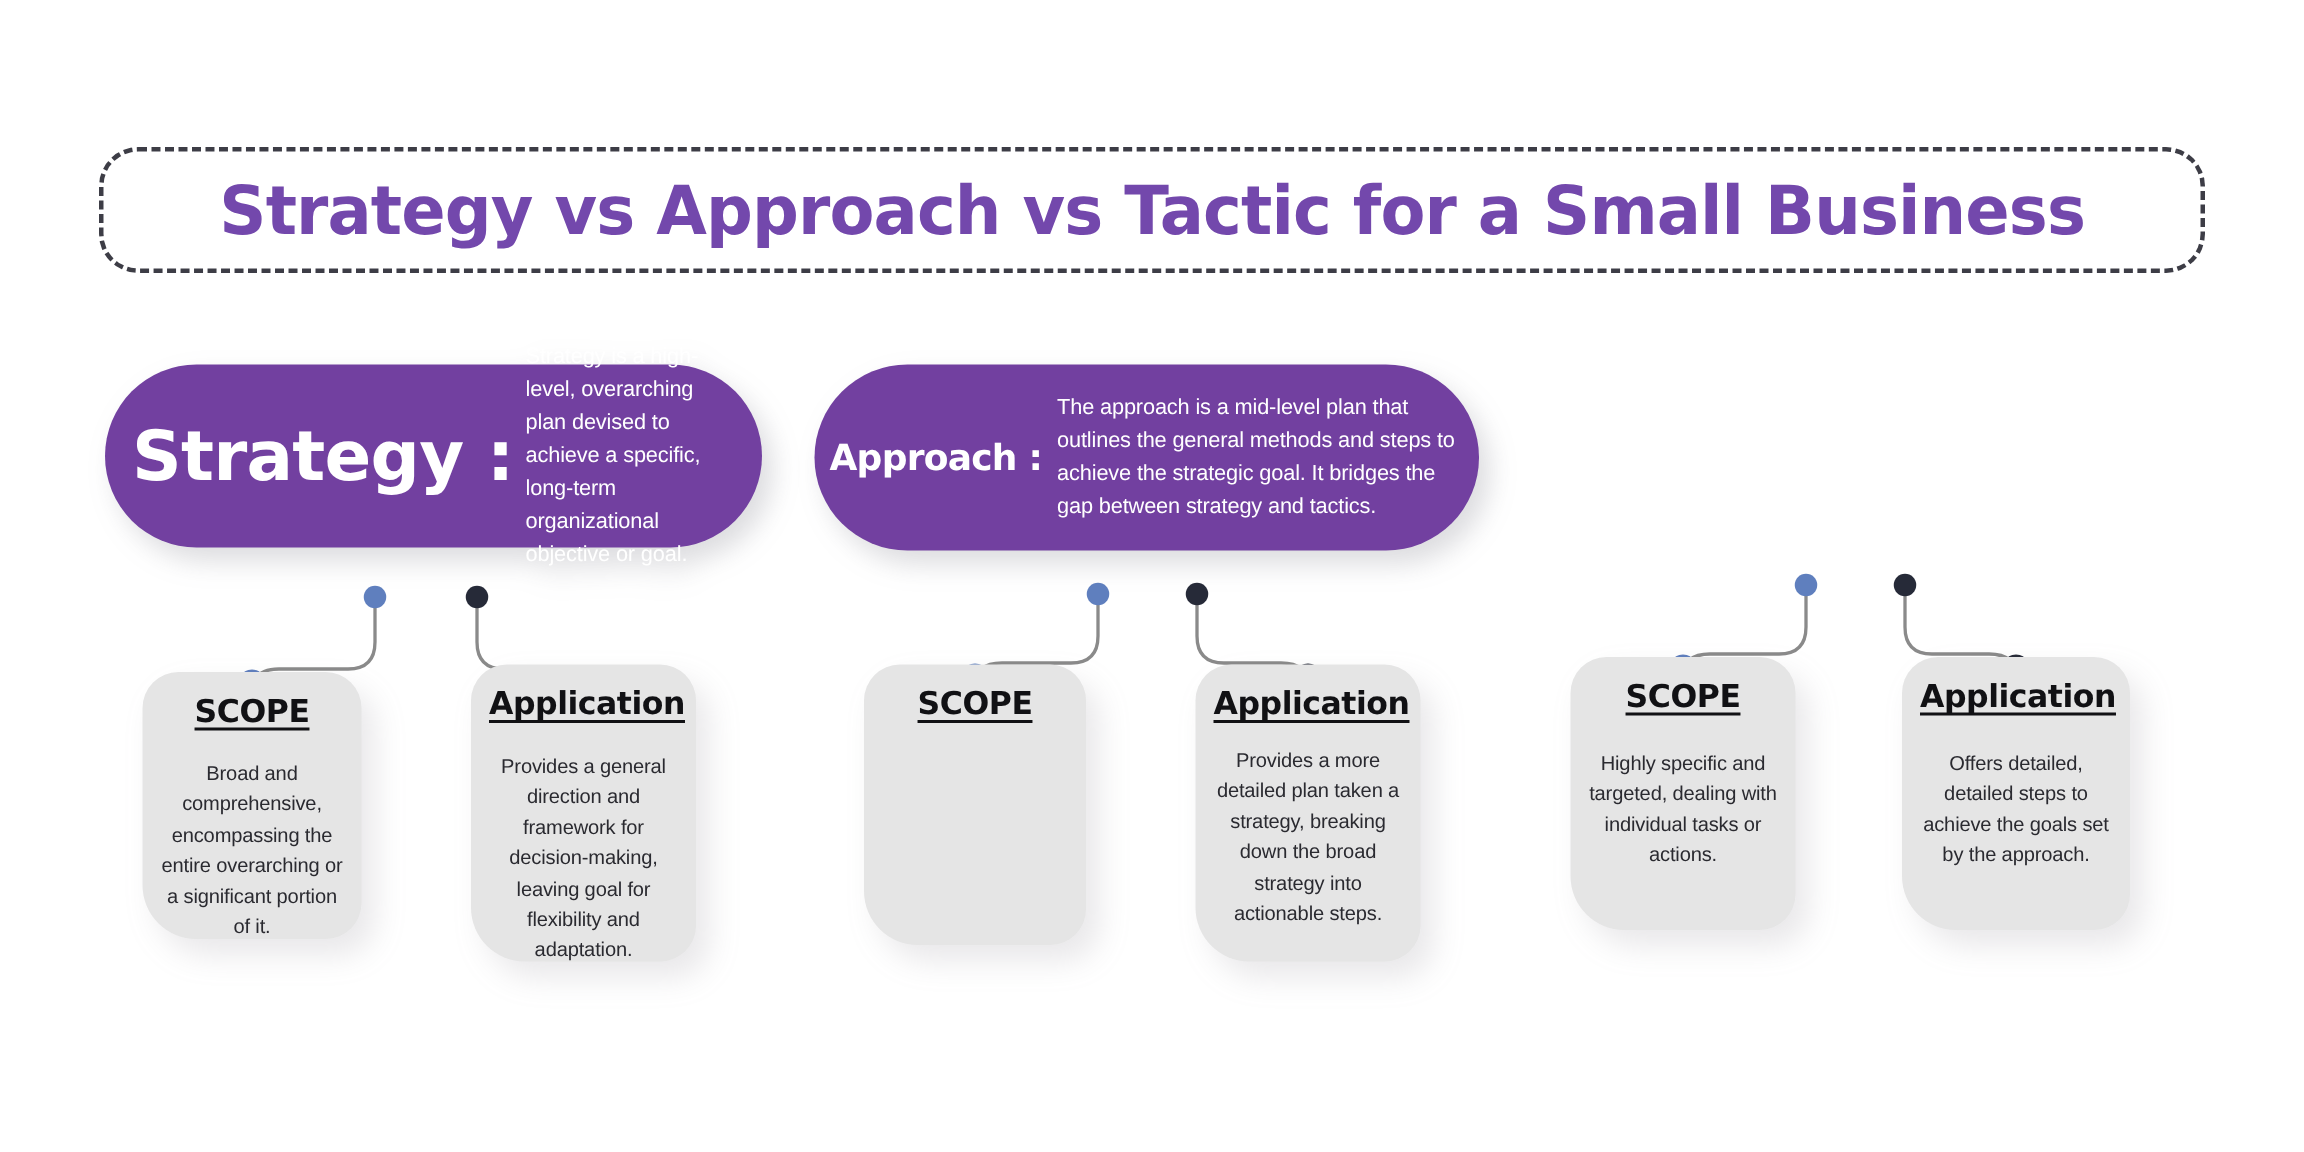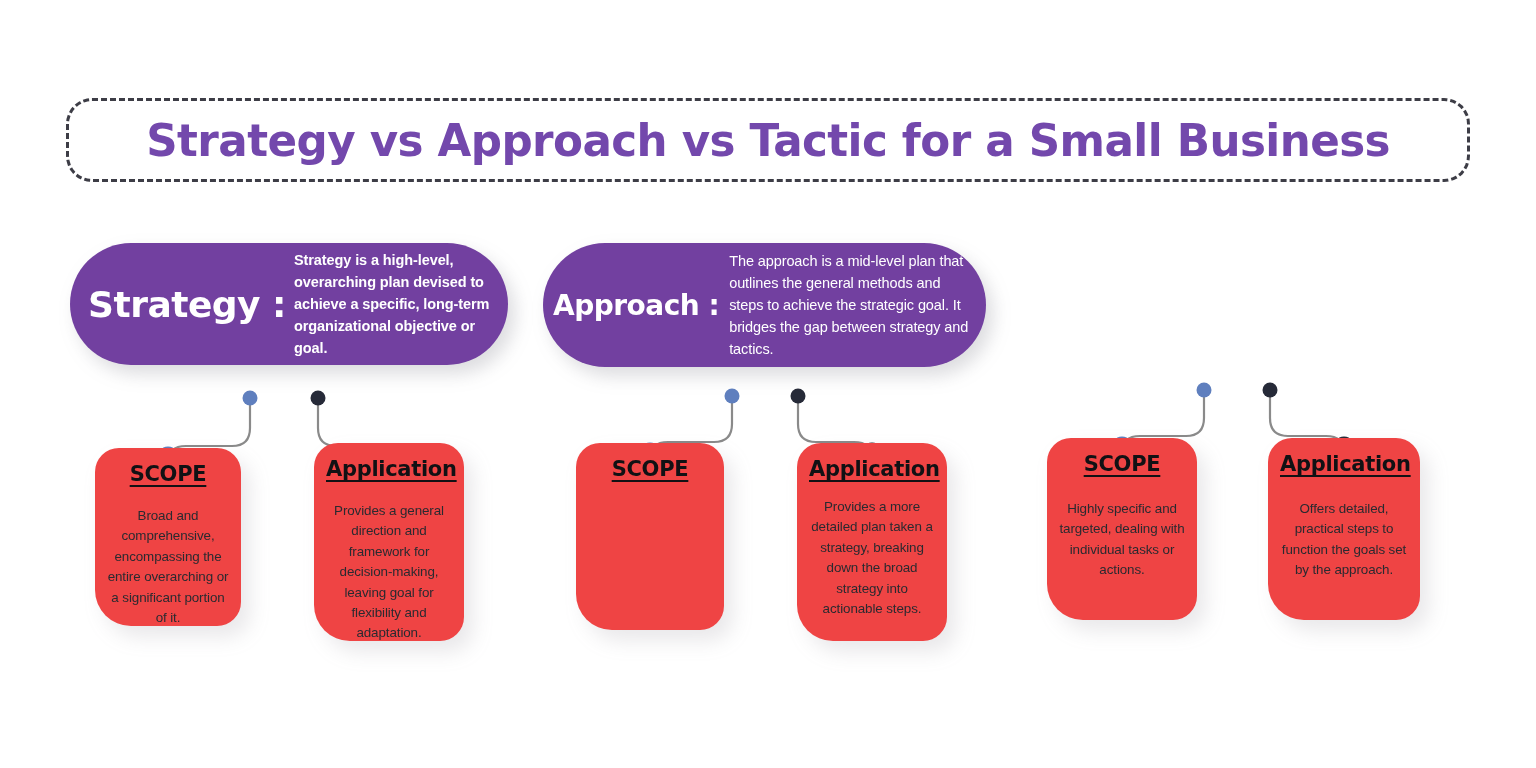--- a/index.html
+++ b/index.html
@@ -59,53 +59,53 @@
 
   .pc-label {
     color: #ffffff;
     font-family: "DejaVu Sans", sans-serif;
     font-weight: 700;
     font-size: 35px;
     letter-spacing: -0.5px;
     white-space: nowrap;
     flex: 0 0 auto;
   }
-  .pc-0 .pc-label { font-size: 36px; }
-  .pc-1 .pc-label { font-size: 28px; }
+  .pc-0 .pc-label { font-size: 46px; }
+  .pc-1 .pc-label { font-size: 24px; }
   .pc-2 .pc-label { font-size: 34px; }
 
   .pc-desc {
     color: #ffffff;
     font-size: 14.5px;
     line-height: 1.52;
     letter-spacing: -0.1px;
     font-weight: 400;
     flex: 1 1 auto;
   }
-  .pc-0 .pc-desc { padding-left: 8px; font-weight: bold; }
+  .pc-0 .pc-desc { padding-left: 8px; }
   .pc-1 .pc-desc { padding-left: 10px; }
   .pc-2 .pc-desc { padding-left: 14px; }
 
   
   .connector-layer {
     position: absolute;
     left: 0; top: 0;
     width: 1536px; height: 768px;
     pointer-events: none;
   }
   .conn-path { fill: none; stroke: #8a8a8a; stroke-width: 2.2px; }
   .conn-dot-blue  { fill: #5f7fbe; }
   .conn-dot-dark  { fill: #262a38; }
   .conn-nub { fill: #5f7fbe; }
   .conn-nub-dark { fill: #262a38; }
 
   
   .pink-card {
     position: absolute;
-    background: #ef4444;
+    background: #e5e5e5;
     border-radius: 24px 24px 24px 36px;
     filter: drop-shadow(9px 11px 10px rgba(120,110,125,0.16));
     padding: 14px 12px 12px 12px;
     text-align: center;
   }
   .pk-title {
     font-family: "DejaVu Sans", sans-serif;
     font-weight: 700;
     font-size: 21px;
     color: #111114;
@@ -212,16 +212,16 @@
     <span class="pk-title">Application</span>
     <span class="pk-body">Provides a more detailed plan taken a strategy, breaking down the broad strategy into actionable steps.</span>
   </div>
 
   <div class="pink-card card-2-0 gap-sm">
     <span class="pk-title">SCOPE</span>
     <span class="pk-body">Highly specific and targeted, dealing with individual tasks or actions.</span>
   </div>
   <div class="pink-card card-2-1 gap-sm">
     <span class="pk-title">Application</span>
-    <span class="pk-body">Offers detailed, practical steps to function the goals set by the approach.</span>
+    <span class="pk-body">Offers detailed, detailed steps to achieve the goals set by the approach.</span>
   </div>
 
 </div>
 
 </body></html>

